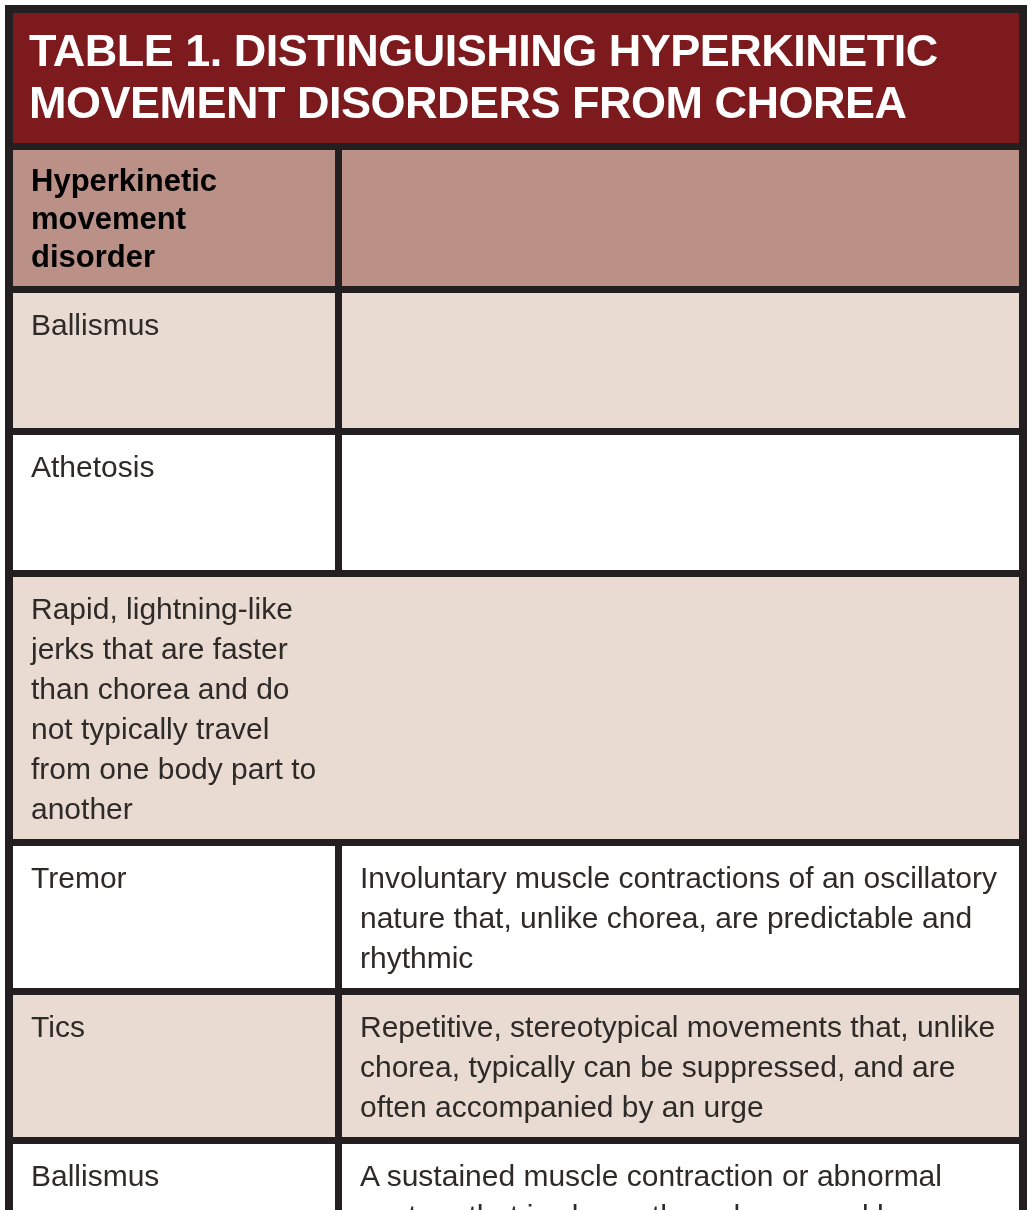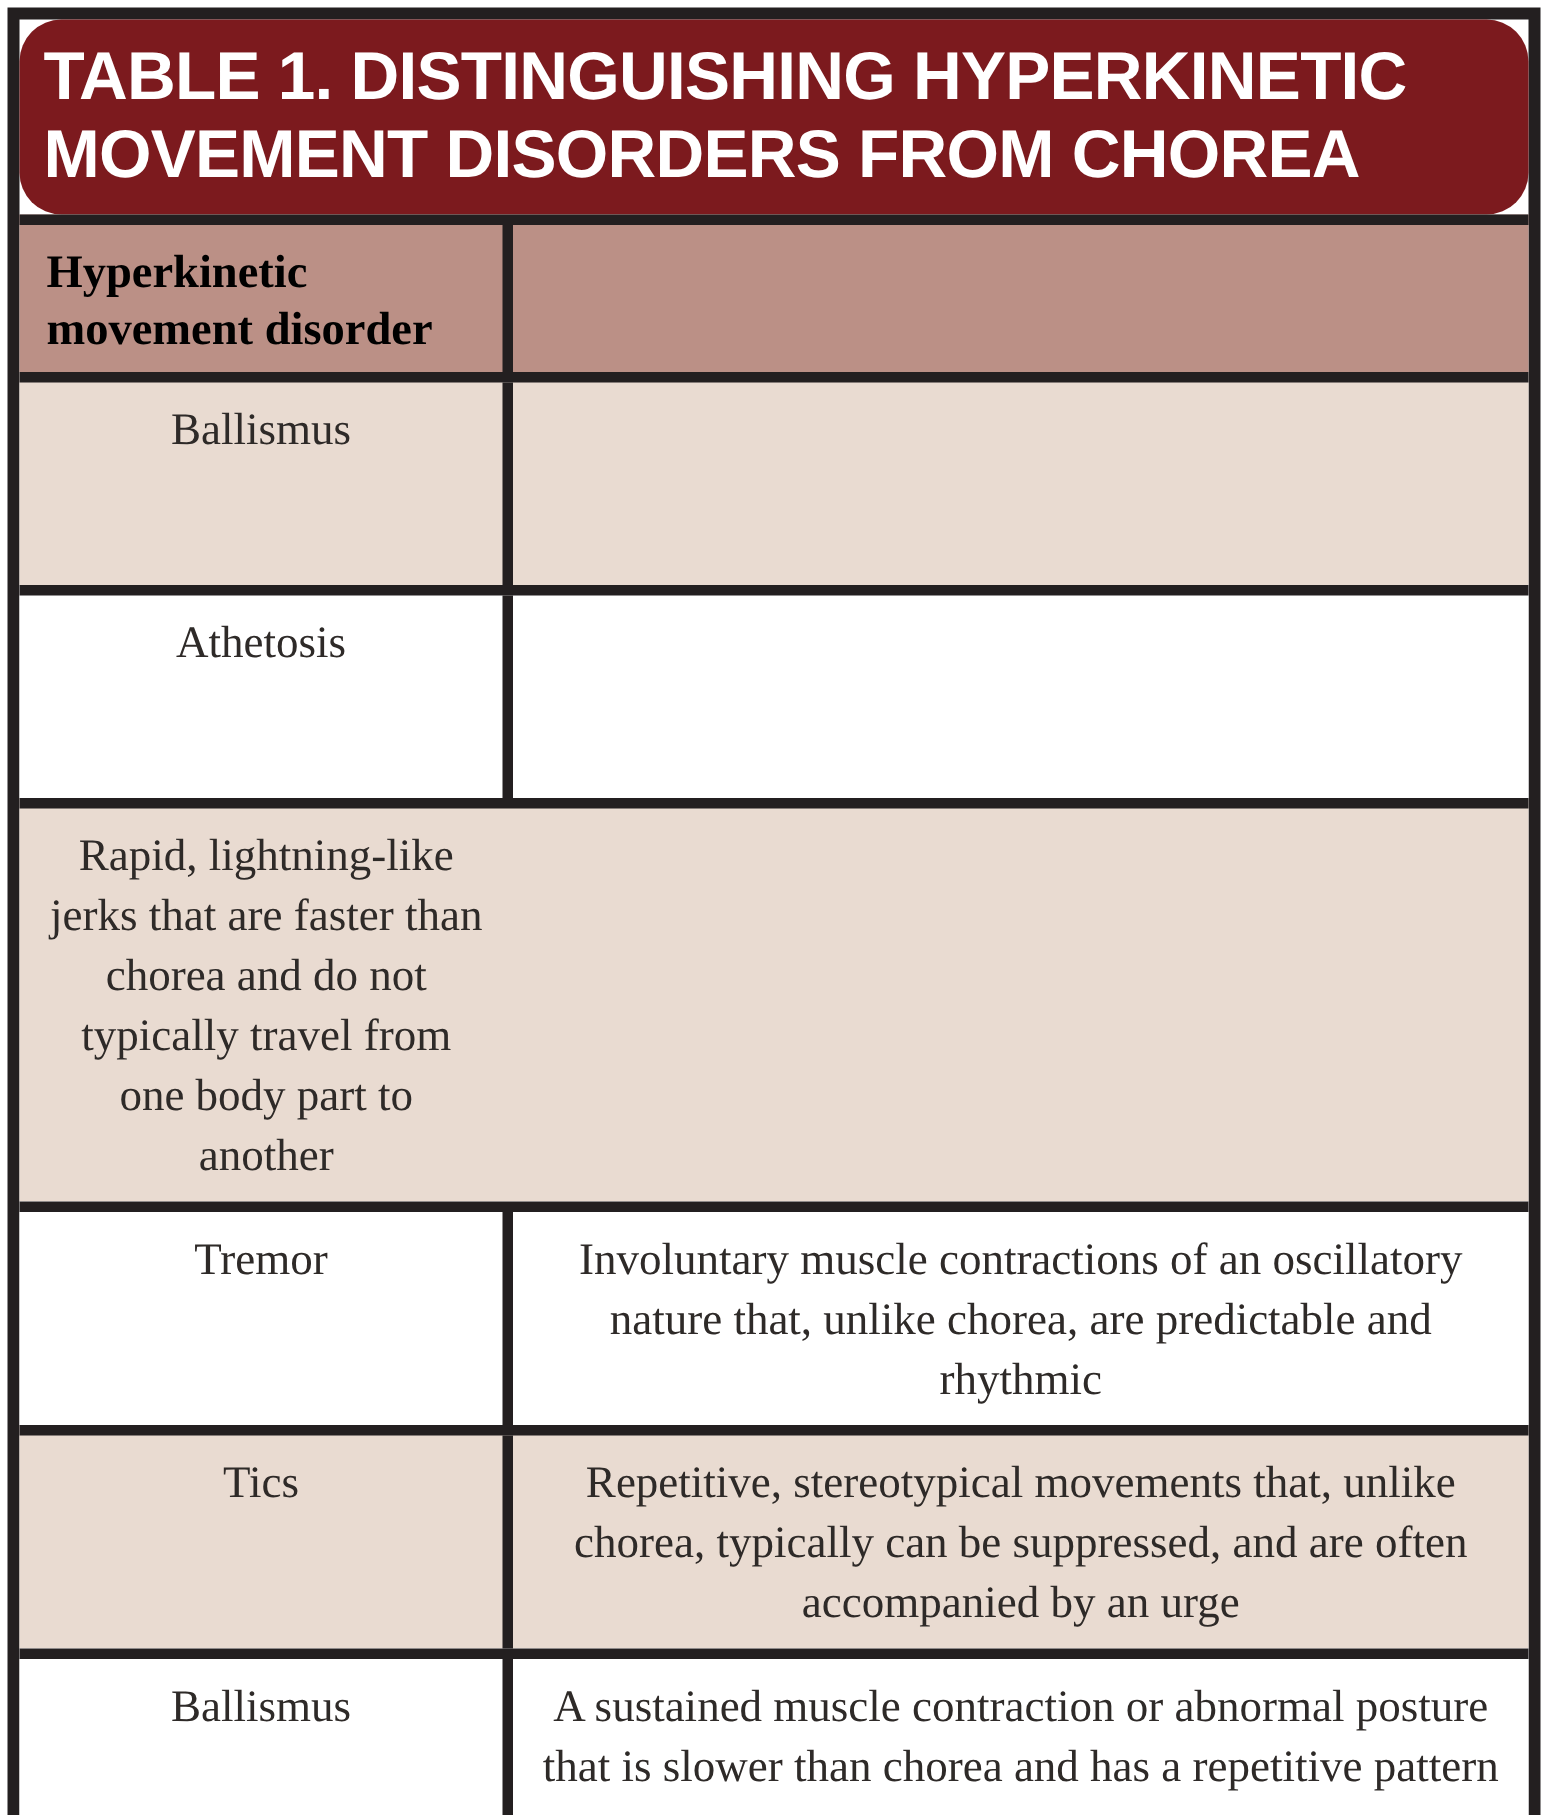--- a/index.html
+++ b/index.html
@@ -17,28 +17,26 @@
   }
   
   .title-bar {
     background: #7c1a1e;
     color: #ffffff;
     font-weight: bold;
     font-size: 45px;
     line-height: 52px;
     letter-spacing: -0.5px;
     padding: 12px 16px 14px 16px;
-    border-radius: 28px;
   }
   
   .grid-row {
     display: grid;
     grid-template-columns: 329px 1fr;
     border-top: 7px solid #231f20;
-    font-family: Liberation Serif, serif;
   }
   .header-row {
     background: #bb9086;
     color: #29252
 6;
     font-weight: bold;
     font-size: 31px;
     line-height: 38px;
     min-height: 95px;
     box-sizing: border-box;
@@ -51,21 +49,20 @@
     border-right: 7px solid #231f20;
   }
   
   .body-row {
     font-size: 30px;
     line-height: 40px;
     color: #2e2a28;
     min-height: 142px;
     box-sizing: border-box;
     background: #ffffff;
-    text-align: center;
   }
   .body-row.alt {
     background: #e9dbd1;
   }
   .body-row .cell {
     padding: 12px 18px 10px 18px;
   }
   .desc-cell {
     padding-right: 24px;
   }

